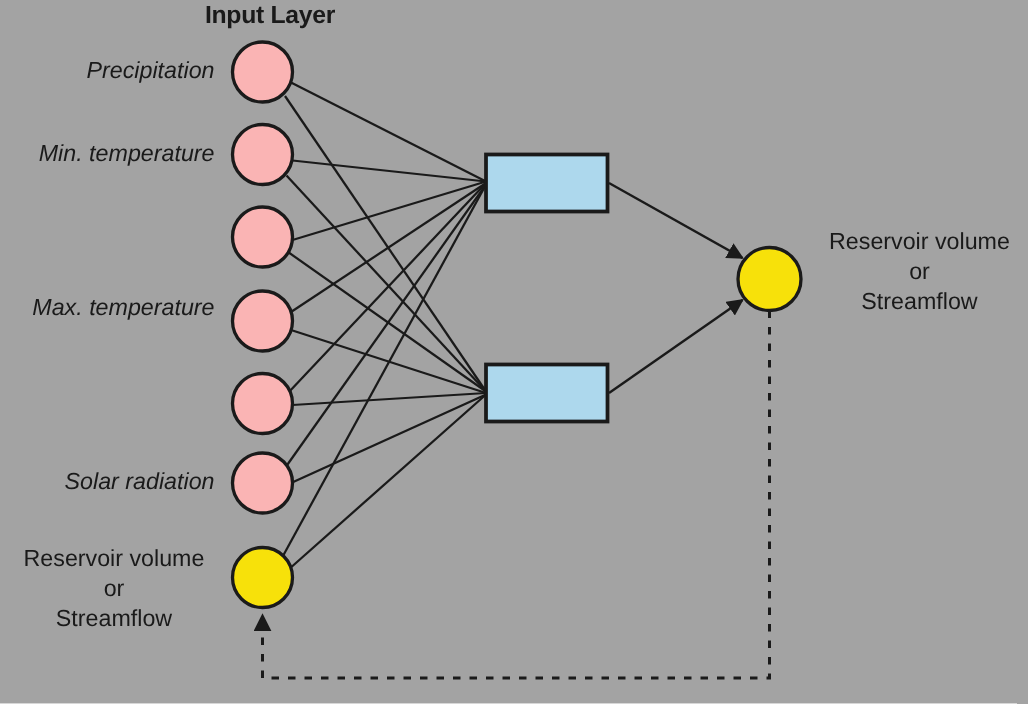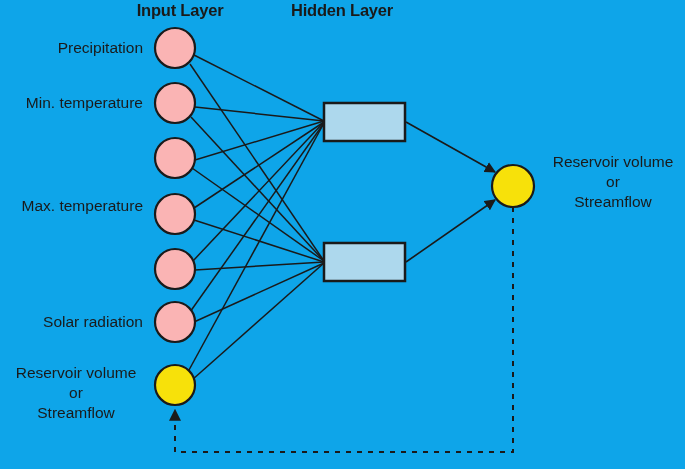--- a/index.html
+++ b/index.html
@@ -8,21 +8,21 @@
     background: #ffffff;
   }
   body {
     font-family: "Liberation Sans", sans-serif;
     color: #1a1a1a;
   }
   #canvas {
     position: relative;
     width: 685px;
     height: 469px;
-    background: #0ea5e9;
+    background: #a3a3a3;
     overflow: hidden;
   }
   #nn-svg {
     position: absolute;
     left: 0;
     top: 0;
     width: 685px;
     height: 469px;
   }
   .layer-header {
@@ -36,20 +36,21 @@
   }
   .node-label {
     position: absolute;
     font-size: 15.5px;
     color: #1a1a1a;
     white-space: nowrap;
     line-height: 19px;
   }
   .node-label.right-align {
     text-align: right;
+    font-style: italic;
   }
   .node-label.center-align {
     text-align: center;
   }
   .multiline {
     line-height: 20px;
   }
 </style>
 </head>
 <body>
@@ -103,21 +104,20 @@
       <circle cx="175" cy="322" r="20" fill="#FAB4B4"></circle>
       <circle cx="175" cy="385" r="20" fill="#F7E10A"></circle>
     </g>
 
     <circle cx="513" cy="186" r="21" fill="#F7E10A" stroke="#1a1a1a" stroke-width="2.2"></circle>
 
     <path d="M 513 207 L 513 452 L 175 452 L 175 410" fill="none" stroke="#1a1a1a" stroke-width="2" stroke-dasharray="5,6" stroke-linecap="butt" marker-end="url(#arrow-sm)"></path>
   </svg>
 
   <div class="layer-header" style="left:120px; top:1px; width:120px;">Input Layer</div>
-  <div class="layer-header" style="left:280px; top:1px; width:124px;">Hidden Layer</div>
 
   <div class="node-label right-align" style="left:0px; top:38px; width:143px;">Precipitation</div>
   <div class="node-label right-align" style="left:0px; top:93px; width:143px;">Min. temperature</div>
   <div class="node-label right-align" style="left:0px; top:148px; width:143px;margin-top:48px;">Max. temperature</div>
   <div class="node-label right-align" style="left:0px; top:312px; width:143px;">Solar radiation</div>
 
   <div class="node-label center-align multiline" style="left:0px; top:363px; width:152px;">
     <div>Reservoir volume</div>
     <div>or</div>
     <div>Streamflow</div>

